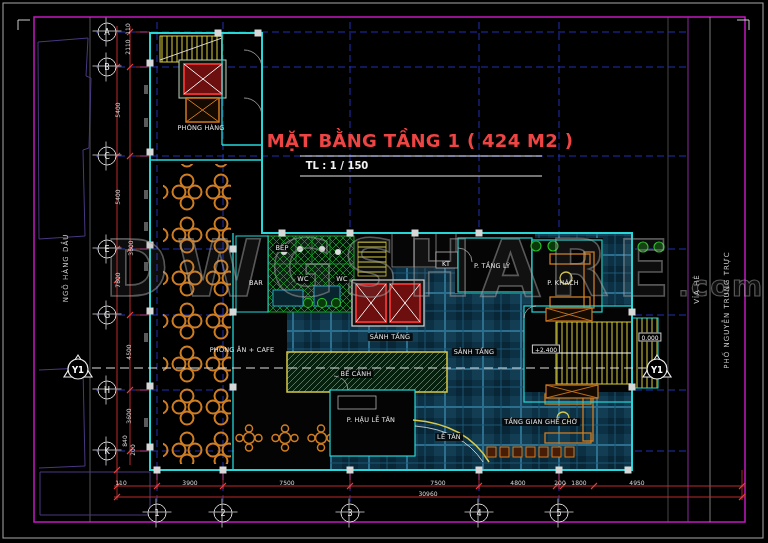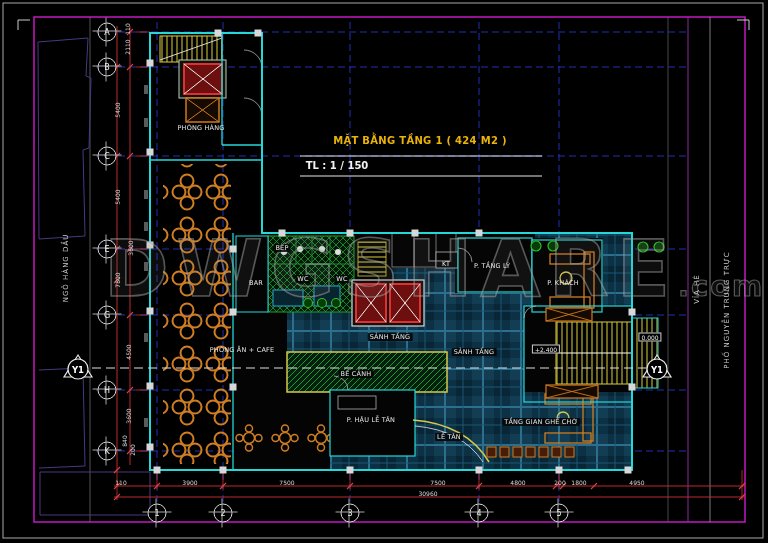--- a/index.html
+++ b/index.html
@@ -8,21 +8,21 @@
   .canvas svg{position:absolute;left:0;top:0;}
   .lbl{position:absolute;color:#e8e8e8;font-size:6.5px;white-space:nowrap;
        transform:translate(-50%,-50%);letter-spacing:.2px;z-index:6;}
   .chip{background:rgba(5,5,5,.85);padding:0 2px;border-radius:1px;}
   .rot{transform:translate(-50%,-50%) rotate(-90deg);}
   .dim{position:absolute;color:#d8d8d8;font-size:6px;white-space:nowrap;
        transform:translate(-50%,-50%);z-index:6;}
   .dim.rot{transform:translate(-50%,-50%) rotate(-90deg);}
   .street{position:absolute;color:#cfcfcf;font-size:7px;letter-spacing:1px;white-space:nowrap;
           transform:translate(-50%,-50%) rotate(-90deg);z-index:6;}
-  .title{position:absolute;color:#eab308;font-weight:bold;font-size:10px;white-space:nowrap;
+  .title{position:absolute;color:#ef4444;font-weight:bold;font-size:18px;white-space:nowrap;
          transform:translate(-50%,-50%);z-index:6;letter-spacing:.3px;}
   .scale{position:absolute;color:#f2f2f2;font-weight:bold;font-size:10px;white-space:nowrap;
          transform:translate(-50%,-50%);z-index:6;}
   .bubble{position:absolute;width:17px;height:17px;border:1px solid #d8d8d8;border-radius:50%;
           background:#000;color:#f0f0f0;font-size:8px;display:flex;align-items:center;
           justify-content:center;transform:translate(-50%,-50%);z-index:5;}
   .bubble::before{content:"";position:absolute;left:-6px;right:-6px;top:7px;
           border-top:1px solid #a8a8a8;z-index:-1;}
   .bubble::after{content:"";position:absolute;top:-6px;bottom:-6px;left:7px;
           border-left:1px solid #a8a8a8;z-index:-1;}

